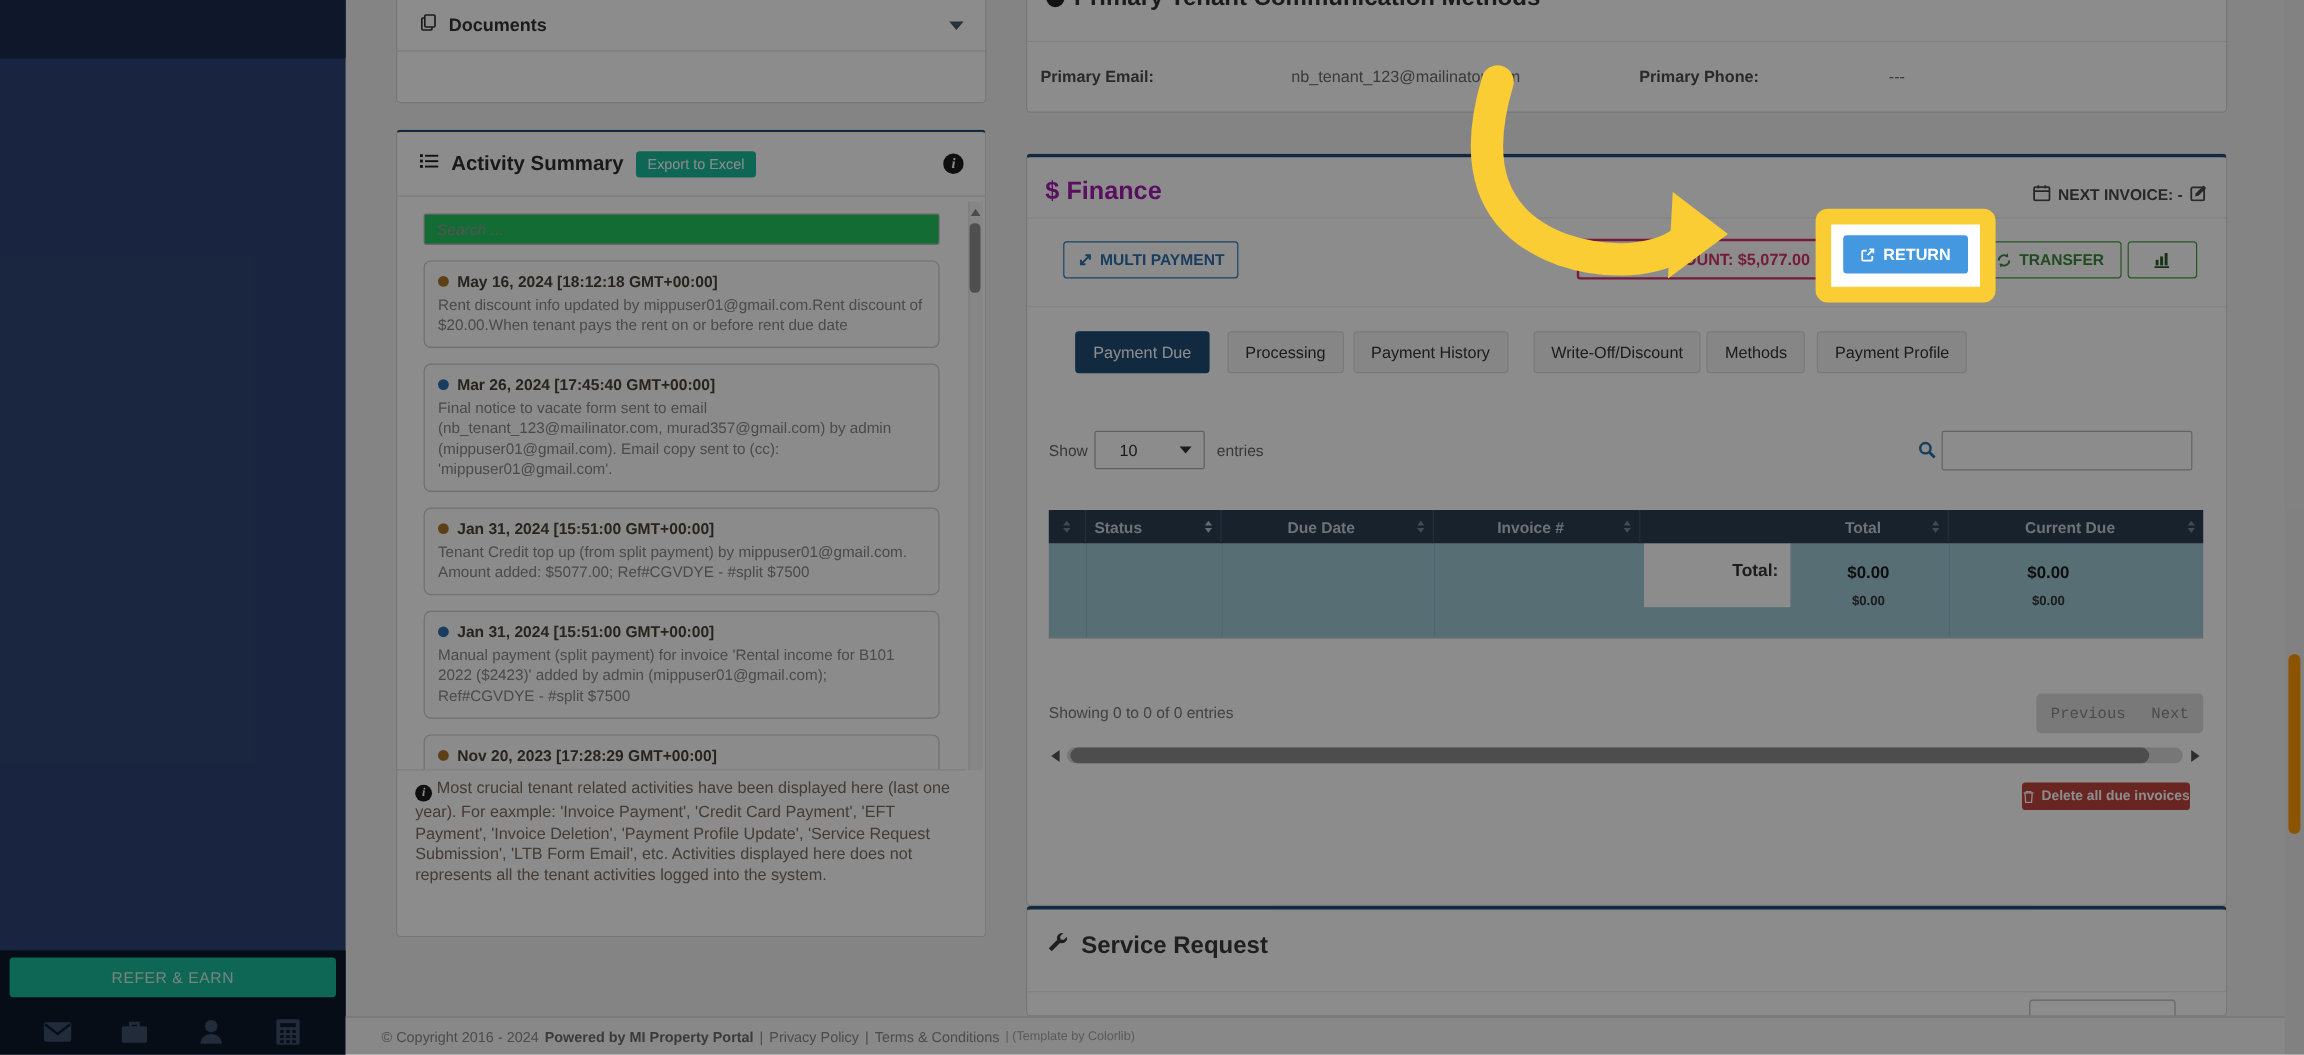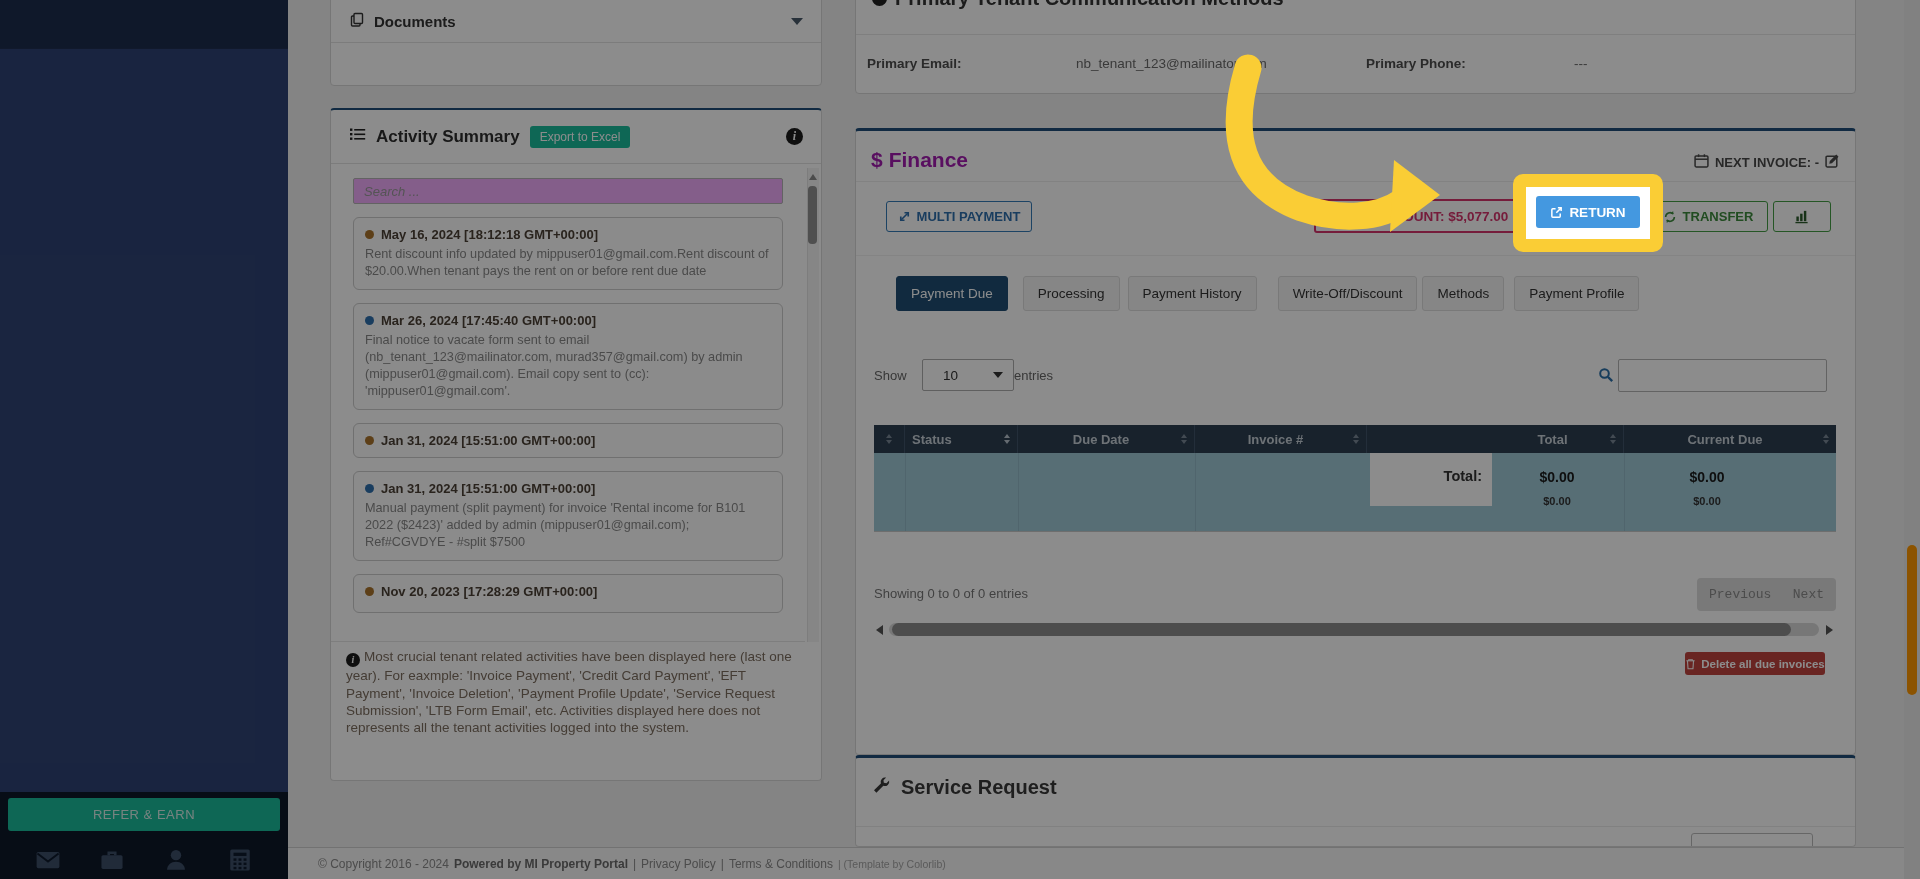--- a/index.html
+++ b/index.html
@@ -29,21 +29,21 @@
   .caret-down { width:0; height:0; border-left:6px solid transparent; border-right:6px solid transparent; border-top:7px solid #4a5a6a; margin-left:auto; }
 
   
   .act-panel { left:330px; top:108px; width:492px; height:673px; border-top:2px solid var(--brand-navy,#1f4e79); }
   .act-head { position:absolute; left:0; top:0; width:100%; height:54px; display:flex; align-items:center; padding:0 18px; border-bottom:1px solid #e2e2e2; }
   .act-title { font-size:17px; font-weight:bold; color:#2f2f2f; margin-left:10px; }
   .badge-green { background:var(--turquoise,#1abc9c); color:#fff; font-size:12px; padding:4px 10px; border-radius:3px; margin-left:10px; cursor:pointer; }
   .info-circle { width:17px; height:17px; border-radius:50%; background:#1c1c1c; color:#fff; font-family:"Liberation Serif",serif; font-style:italic; font-weight:bold; font-size:12px; display:flex; align-items:center; justify-content:center; }
   .act-info-ico { margin-left:auto; }
   .act-scroll { position:absolute; left:0; top:54px; width:474px; height:478px; overflow:hidden; padding:14px 22px 0 22px; border-bottom:1px solid #e5e5e5; }
-  .act-search { width:430px; height:26px; border:1px solid #b5b5b5; border-radius:2px; padding:0 10px; font-size:13px; color:#555; background:#f0abfc; font-family:"Liberation Sans",sans-serif; }
+  .act-search { width:430px; height:26px; border:1px solid #b5b5b5; border-radius:2px; padding:0 10px; font-size:13px; color:#555; background:#22c55e; font-family:"Liberation Sans",sans-serif; }
   .act-search::placeholder { font-style:italic; color:#999; }
   .act-card { width:430px; border:1px solid #ccc; border-radius:6px; background:#fdfdfd; padding:9px 11px; margin-top:13px; }
   .act-date { font-size:13px; font-weight:bold; color:#4c4136; display:flex; align-items:center; }
   .dot { width:9px; height:9px; border-radius:50%; background:#a9742c; margin-right:7px; flex:none; }
   .act-body { font-size:12.7px; color:#888; line-height:1.34; margin-top:4px; }
   .act-sb-track { position:absolute; left:476px; top:58px; width:12px; height:474px; background:#f4f4f4; border-left:1px solid #e3e3e3; }
   .act-sb-up { position:absolute; left:478px; top:64px; width:0; height:0; border-left:4px solid transparent; border-right:4px solid transparent; border-bottom:6px solid #8a8a8a; }
   .act-sb-thumb { position:absolute; left:477px; top:76px; width:9px; height:58px; background:#909090; border-radius:4px; }
   .act-note { position:absolute; left:15px; top:538px; width:458px; font-size:13.5px; color:#7d6e60; line-height:1.28; }
   .act-note .info-circle { display:inline-flex; width:14px; height:14px; font-size:10px; vertical-align:-2px; margin-right:4px; }
@@ -67,21 +67,21 @@
   .btn { display:flex; align-items:center; justify-content:center; gap:6px; border-radius:3px; font-weight:bold; cursor:pointer; background:#fff; }
   .btn-multi { left:30px; top:70px; width:146px; height:31px; border:1.5px solid #337ab7; color:#2f6fad; font-size:13px; }
   .btn-credit { left:458px; top:68px; width:209px; height:34px; border:2px solid var(--credit-pink,#d6336c); color:var(--credit-pink,#d6336c); font-size:13.5px; }
   .btn-transfer { left:792px; top:70px; width:120px; height:31px; border:1.5px solid var(--success-green,#449d44); color:#3d8b3d; font-size:13px; }
   .btn-chart { left:917px; top:70px; width:58px; height:31px; border:1.5px solid var(--success-green,#449d44); }
   .tabs { position:absolute; left:40px; top:145px; height:35px; display:flex; }
   .tab { height:35px; line-height:33px; padding:0 14px; background:#f5f5f5; border:1px solid #ddd; border-radius:3px; color:#333; font-size:13.5px; cursor:pointer; white-space:nowrap; }
   .tab.active { background:#1f4e74; border-color:#1f4e74; color:#fff; }
   .t-m1{margin-right:15px}.t-m2{margin-right:8px}.t-m3{margin-right:21px}.t-m4{margin-right:5px}.t-m5{margin-right:10px}
   .show-row-label { position:absolute; font-size:13px; color:#666; top:237px; }
-  .pg-select { position:absolute; left:66px; top:228px; width:92px; height:32px; border:1px solid #adadad; border-radius:2px; background:#fff; font-size:13.5px; color:#333; display:flex; align-items:center; padding-left:20px; cursor:pointer; }
+  .pg-select { position:absolute; left:56px; top:228px; width:92px; height:32px; border:1px solid #adadad; border-radius:2px; background:#fff; font-size:13.5px; color:#333; display:flex; align-items:center; padding-left:20px; cursor:pointer; }
   .pg-select .caret-down { border-top-color:#333; margin-left:auto; margin-right:10px; border-left-width:5px; border-right-width:5px; border-top-width:6px; }
   .fin-search-ico { position:absolute; left:742px; top:236px; }
   .fin-search { position:absolute; left:762px; top:228px; width:209px; height:33px; border:1px solid #b5b5b5; border-radius:2px; background:#fff; padding:0 8px; font-size:13px; }
   .ftable { position:absolute; left:18px; top:294px; width:962px; }
   .thead { display:flex; height:28px; background:var(--table-header,#2c3e50); }
   .th { display:flex; align-items:center; padding:0 7px; border-right:1px solid #41546a; color:#c7d0d8; font-size:13px; font-weight:bold; cursor:pointer; }
   .th:last-child { border-right:none; }
   .th-label { flex:1; text-align:center; }
   .th-label.left { text-align:left; }
   .sort { display:inline-flex; flex-direction:column; gap:2px; opacity:.55; margin-left:4px; }
@@ -225,20 +225,21 @@
           <span class="dot" style="background: rgb(47, 111, 173);"></span>
           <span>Mar 26, 2024 [17:45:40 GMT+00:00]</span>
         </div>
       <div class="act-body">Final notice to vacate form sent to email (nb_tenant_123@mailinator.com, murad357@gmail.com) by admin (mippuser01@gmail.com). Email copy sent to (cc): 'mippuser01@gmail.com'.</div>
     </div>
     <div class="act-card">
       <div class="act-date">
           <span class="dot" style="background: rgb(169, 116, 44);"></span>
           <span>Jan 31, 2024 [15:51:00 GMT+00:00]</span>
         </div>
+      <div class="act-body">Tenant Credit top up (from split payment) by mippuser01@gmail.com. Amount added: $5077.00; Ref#CGVDYE - #split $7500</div>
     </div>
     <div class="act-card">
       <div class="act-date">
           <span class="dot" style="background: rgb(47, 111, 173);"></span>
           <span>Jan 31, 2024 [15:51:00 GMT+00:00]</span>
         </div>
       <div class="act-body">Manual payment (split payment) for invoice 'Rental income for B101 2022 ($2423)' added by admin (mippuser01@gmail.com); Ref#CGVDYE - #split $7500</div>
     </div>
     <div class="act-card">
       <div class="act-date">

